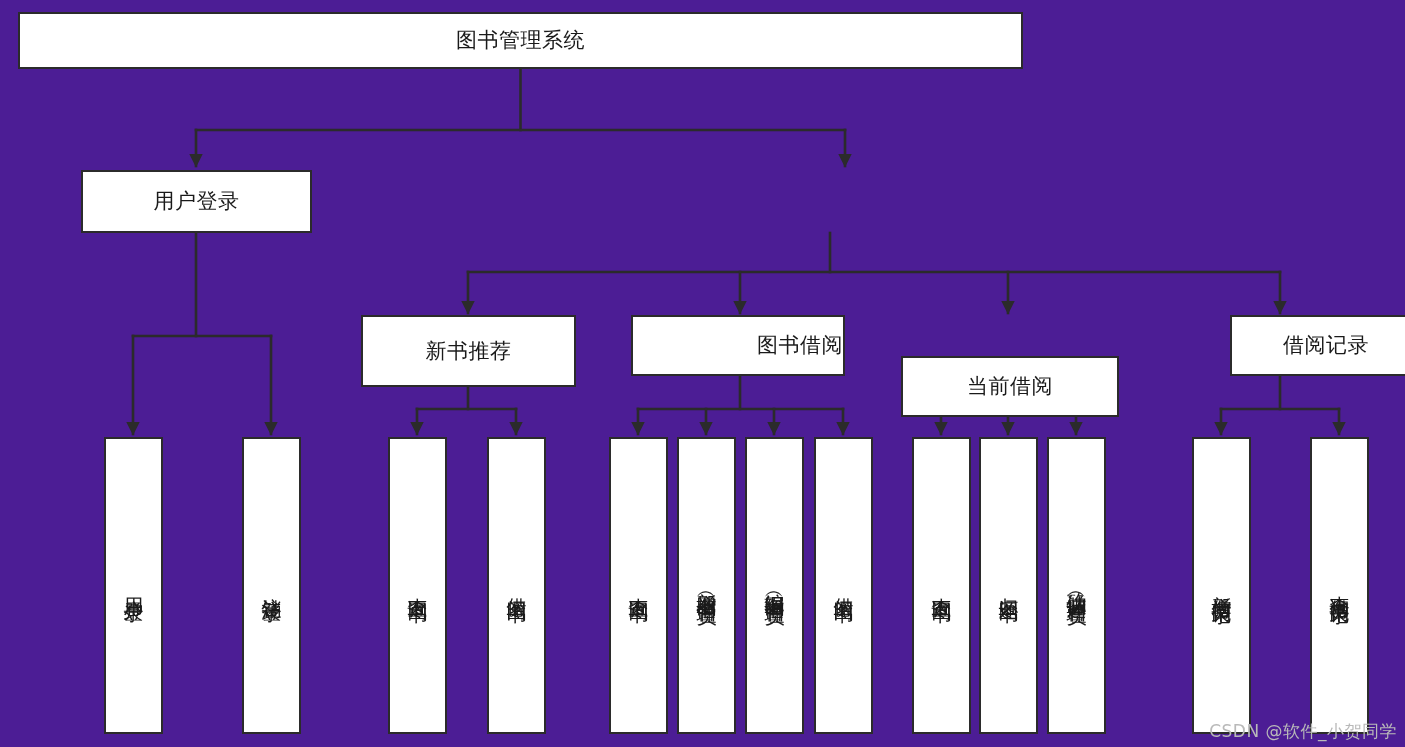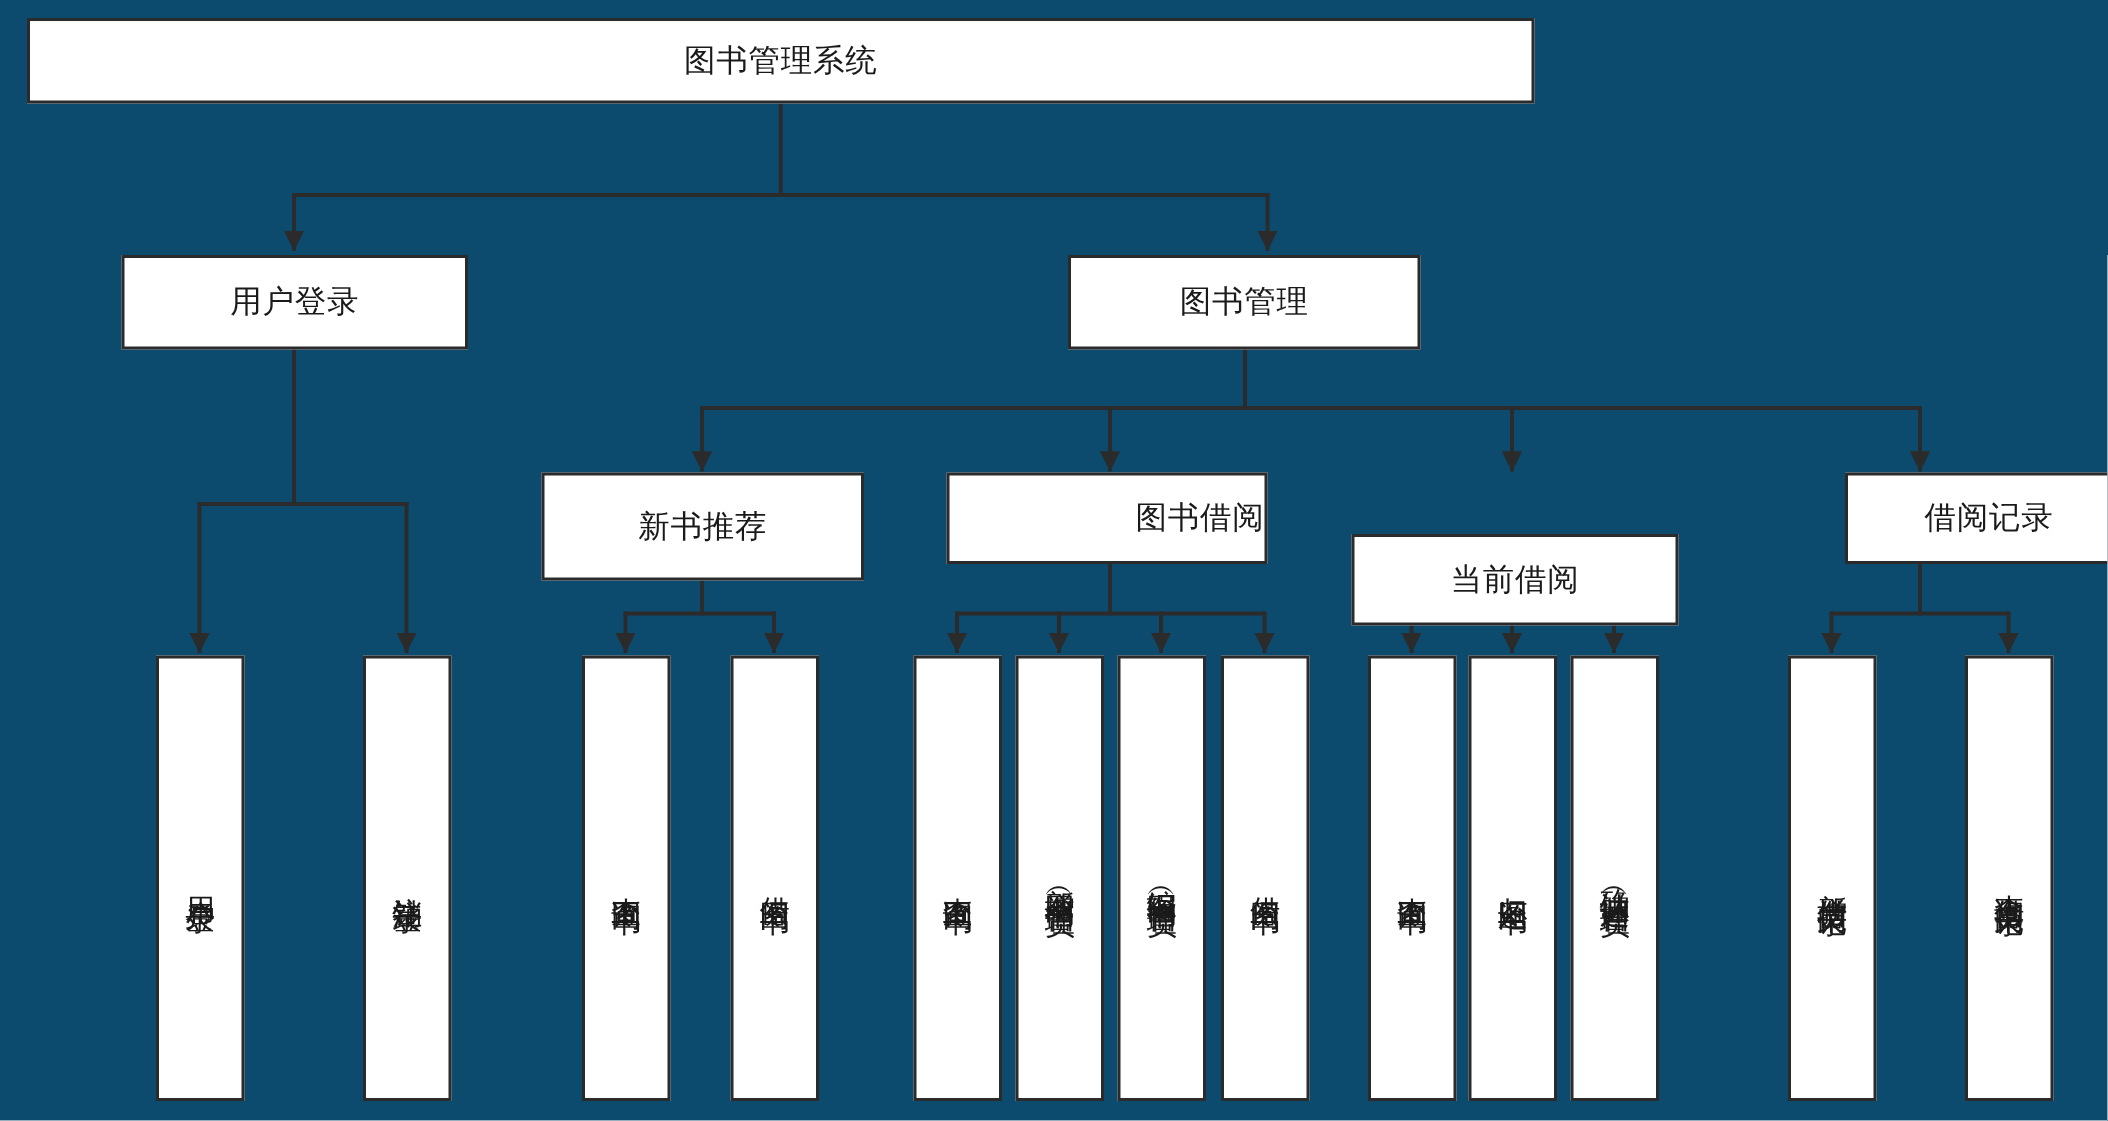--- a/index.html
+++ b/index.html
@@ -9,21 +9,21 @@
     background: #ffffff;
   }
   body {
     font-family: "DejaVu Sans", "Liberation Sans", sans-serif;
     color: #1a1a1a;
   }
   #canvas {
     position: relative;
     width: 1405px;
     height: 747px;
-    background: #0c4a6e;
+    background: #4c1d95;
     overflow: hidden;
   }
   #edges {
     position: absolute;
     left: 0;
     top: 0;
     width: 1405px;
     height: 747px;
     pointer-events: none;
   }
@@ -127,23 +127,20 @@
     </g>
   </svg>
 
   <div class="node" style="left:18px; top:12px; width:1005px; height:57px;">
     <span class="label">图书管理系统</span>
   </div>
 
   <div class="node" style="left:81px; top:170px; width:231px; height:63px;">
     <span class="label">用户登录</span>
   </div>
-  <div class="node" style="left:712px; top:170px; width:235px; height:63px;">
-    <span class="label">图书管理</span>
-  </div>
 
   <div class="node" style="left:361px; top:315px; width:215px; height:72px;">
     <span class="label">新书推荐</span>
   </div>
   <div class="node" style="left:631px; top:315px; width:214px; height:61px;justify-content:flex-end;">
     <span class="label">图书借阅</span>
   </div>
   <div class="node" style="left:901px; top:315px; width:218px; height:61px;margin-top:41px;">
     <span class="label">当前借阅</span>
   </div>
@@ -188,14 +185,15 @@
     <span class="label">确认归还（管理员）</span>
   </div>
 
   <div class="node leaf" style="left:1192px; top:437px; width:59px; height:297px;">
     <span class="label">新增借阅记录</span>
   </div>
   <div class="node leaf" style="left:1310px; top:437px; width:59px; height:297px;">
     <span class="label">查询借阅记录</span>
   </div>
 
+  <div class="watermark">CSDN @软件_小贺同学</div>
 
 </div>
 
 </body></html>

